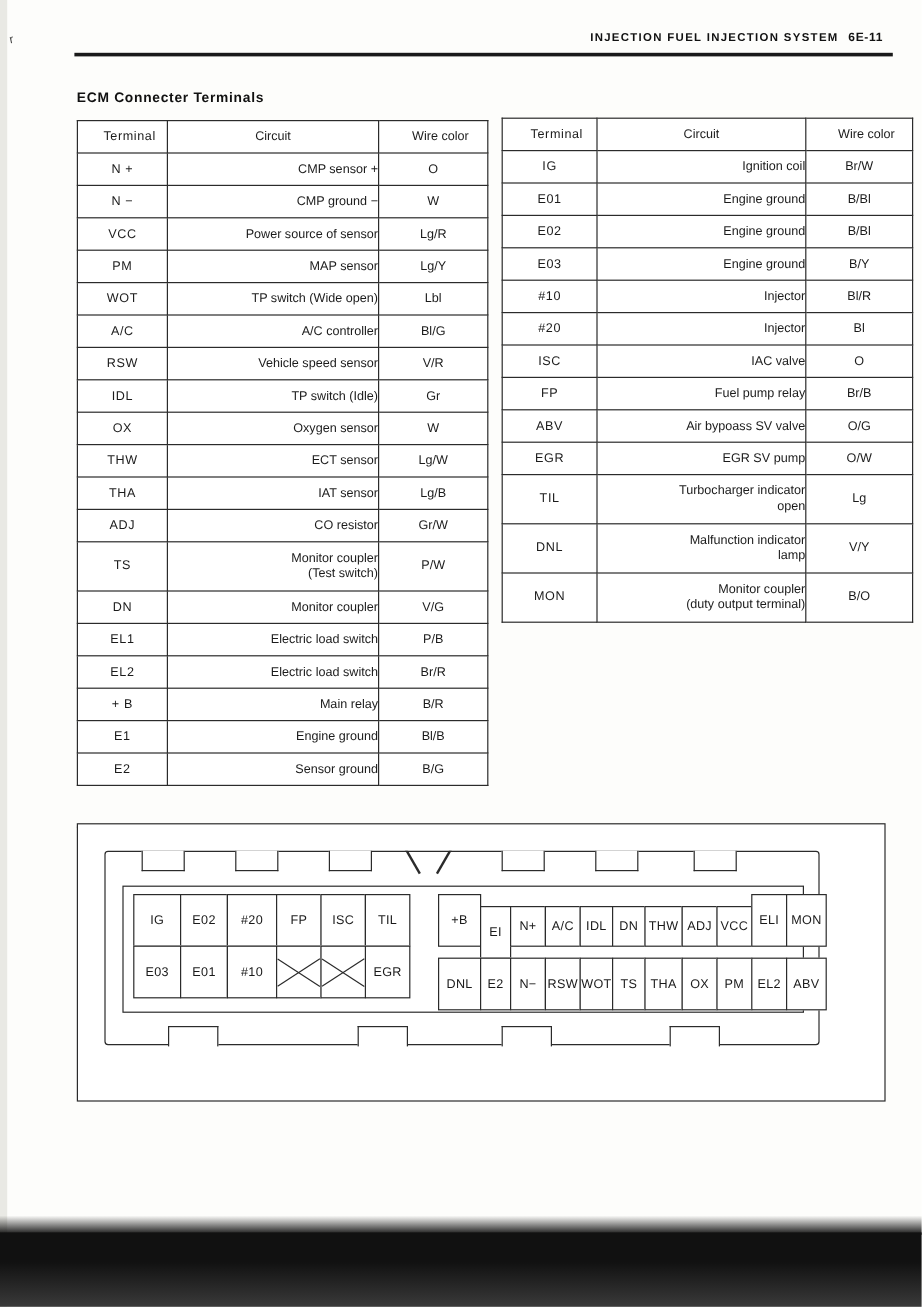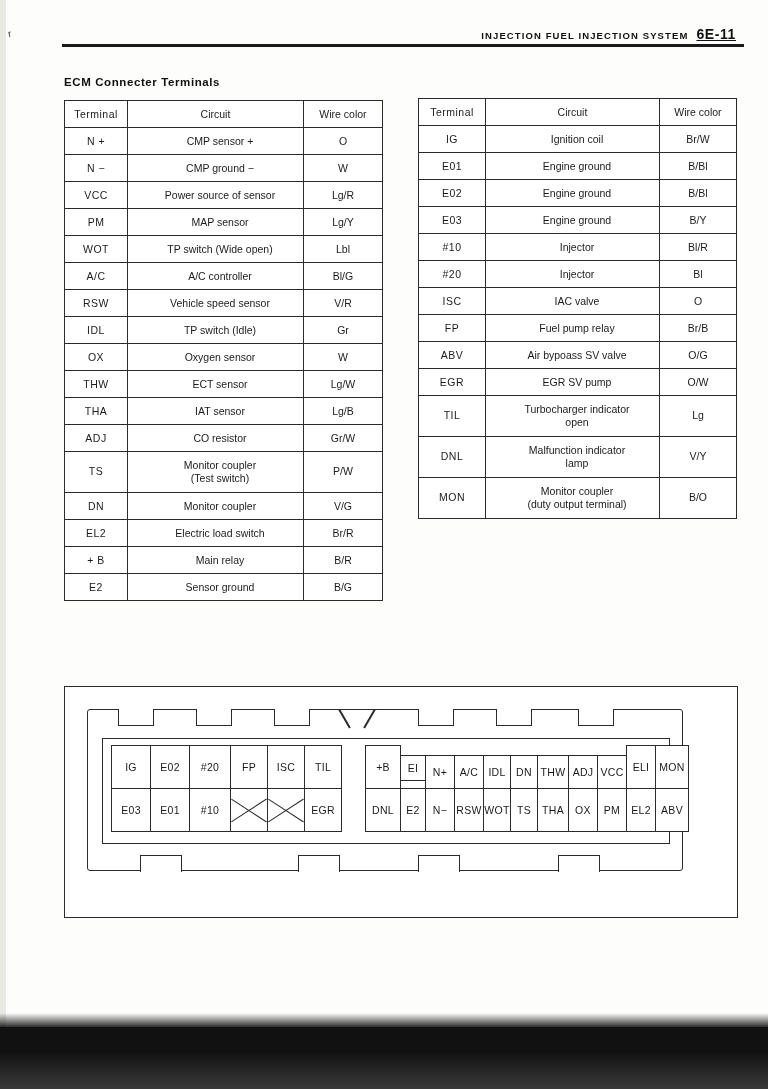--- a/index.html
+++ b/index.html
@@ -32,24 +32,23 @@
     position: absolute;
     right: 8px;
     top: 0;
     font-size: 9.5px;
     letter-spacing: 1.1px;
     font-weight: bold;
     color: #111;
     white-space: nowrap;
   }
   .header-page {
-    font-size: 14px;
+    font-size: 10px;
     letter-spacing: 0.6px;
     margin-left: 8px;
-    text-decoration: underline;
   }
   .header-rule {
     position: absolute;
     left: 0;
     right: 0;
     top: 18px;
     height: 2.5px;
     background: #1a1a1a;
   }
   .corner-mark {
@@ -79,30 +78,31 @@
     background: #fff;
   }
   table.tbl td, table.tbl th {
     border: 1px solid #2b2b2b;
     padding: 0;
     font-weight: normal;
     color: #1b1b1b;
   }
   table.tbl th {
     font-weight: normal;
+    padding-left: 12px;
   }
   .c-term {
     width: 62px;
     text-align: center;
     height: 26px;
     letter-spacing: 0.5px;
   }
   .c-circ {
     width: 166px;
-    text-align: center;
+    text-align: right;
     padding-left: 9px !important;
     height: 26px;
   }
   .c-wire {
     width: 78px;
     text-align: center;
     height: 26px;
   }
   #tbl-left { left: 64px; top: 100px; }
   #tbl-right { left: 418px; top: 98px; }
@@ -331,28 +331,38 @@
           <div>(Test switch)</div>
         </td>
         <td class="c-wire two-line">P/W</td>
       </tr>
       <tr>
           <td class="c-term">DN</td>
           <td class="c-circ">Monitor coupler</td>
           <td class="c-wire">V/G</td>
         </tr>
       <tr>
+          <td class="c-term">EL1</td>
+          <td class="c-circ">Electric load switch</td>
+          <td class="c-wire">P/B</td>
+        </tr>
+      <tr>
           <td class="c-term">EL2</td>
           <td class="c-circ">Electric load switch</td>
           <td class="c-wire">Br/R</td>
         </tr>
       <tr>
           <td class="c-term">+ B</td>
           <td class="c-circ">Main relay</td>
           <td class="c-wire">B/R</td>
+        </tr>
+      <tr>
+          <td class="c-term">E1</td>
+          <td class="c-circ">Engine ground</td>
+          <td class="c-wire">Bl/B</td>
         </tr>
       <tr>
           <td class="c-term">E2</td>
           <td class="c-circ">Sensor ground</td>
           <td class="c-wire">B/G</td>
         </tr>
     </tbody>
   </table>
 
   <table class="tbl" id="tbl-right">
@@ -477,21 +487,21 @@
             <div class="cell" style="width:42px">#10</div>
             <div class="cell cross" style="width:38px"></div>
             <div class="cell cross" style="width:38px"></div>
             <div class="cell" style="width:38px">EGR</div>
           </div>
         </div>
 
         <div class="grid-block" style="left:262px; top:6px;">
           <div class="grid-row">
             <div class="cell" style="width:36px">+B</div>
-            <div class="cell" style="width:26px;margin-top:10px;height:26px;">EI</div>
+            <div class="cell" style="width:26px;margin-top:10px;height:44px;">EI</div>
             <div class="cell" style="width:30px;margin-top:10px;height:34px;">N+</div>
             <div class="cell" style="width:30px;margin-top:10px;height:34px;">A/C</div>
             <div class="cell" style="width:28px;margin-top:10px;height:34px;">IDL</div>
             <div class="cell" style="width:28px;margin-top:10px;height:34px;">DN</div>
             <div class="cell" style="width:32px;margin-top:10px;height:34px;">THW</div>
             <div class="cell" style="width:30px;margin-top:10px;height:34px;">ADJ</div>
             <div class="cell" style="width:30px;margin-top:10px;height:34px;">VCC</div>
             <div class="cell" style="width:30px">ELI</div>
             <div class="cell" style="width:34px">MON</div>
           </div>

